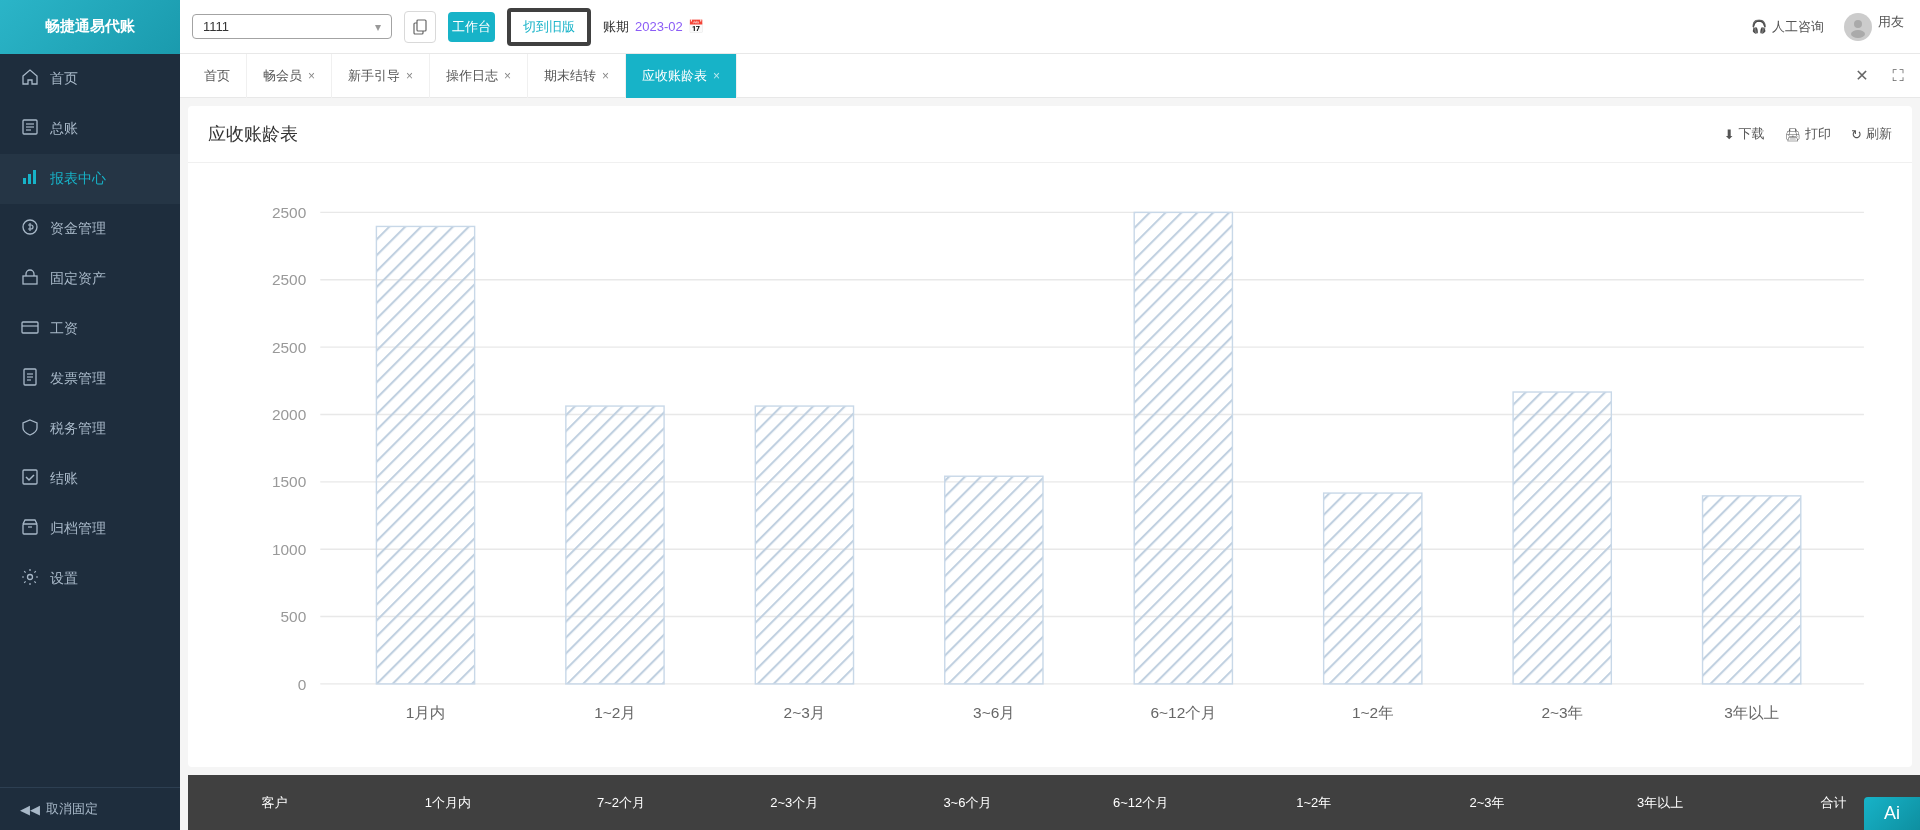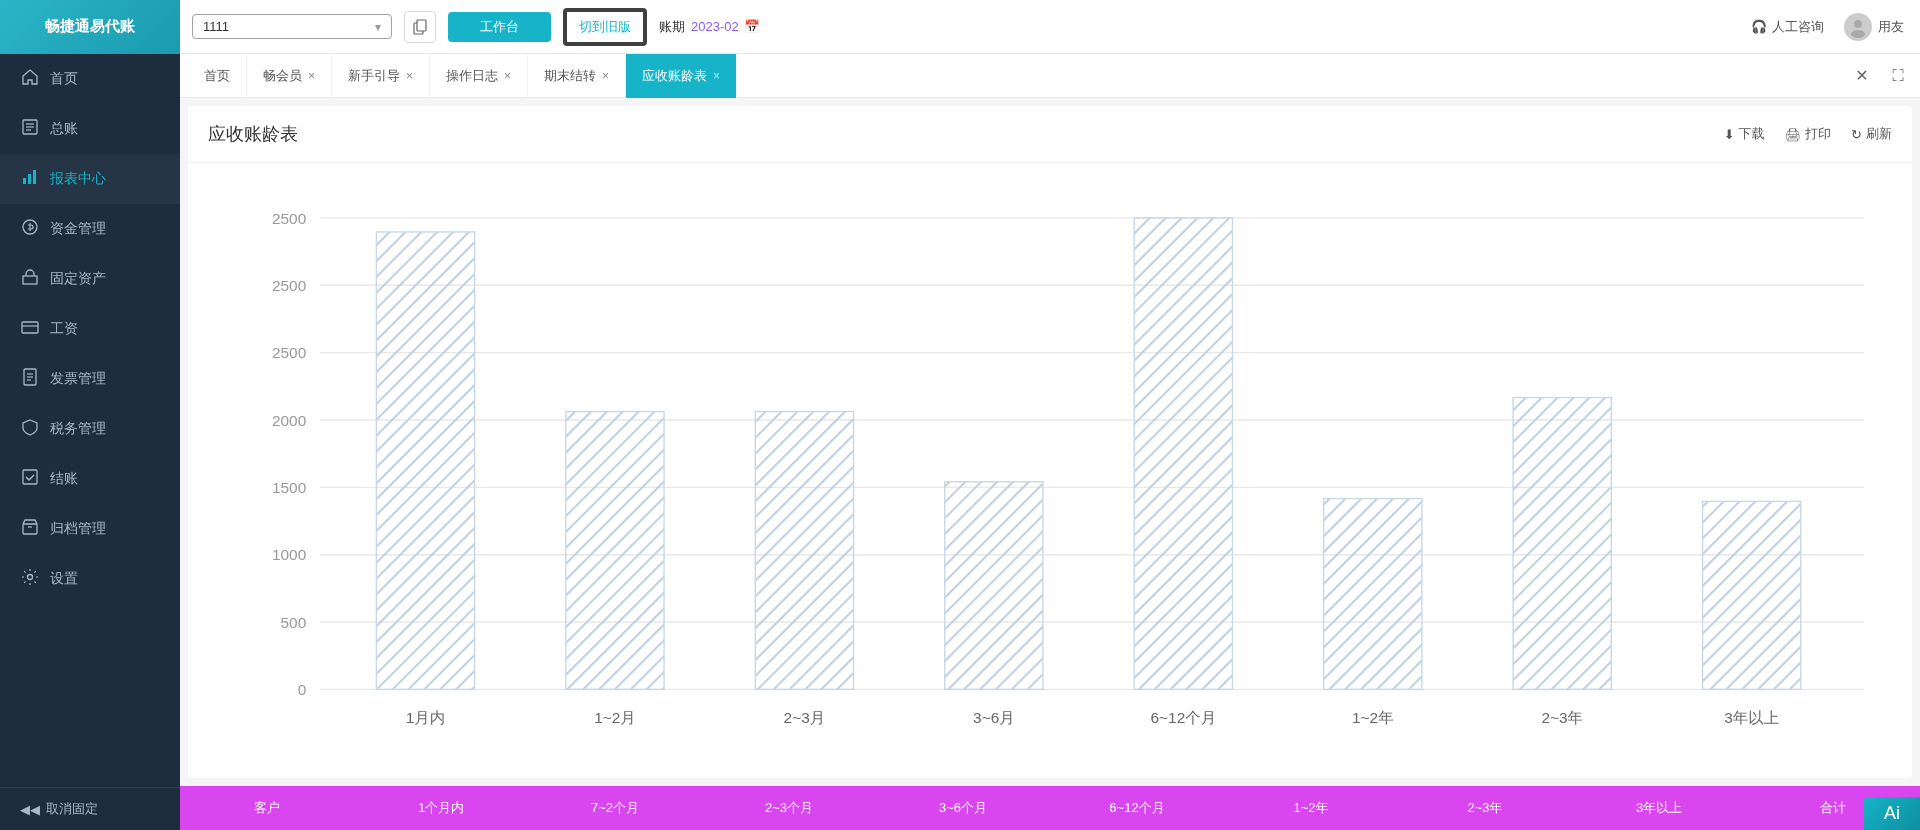--- a/index.html
+++ b/index.html
@@ -52,21 +52,21 @@
       background: #fff;
       display: flex; align-items: center; justify-content: center;
       cursor: pointer;
       color: #666;
     }
     .btn-workbench {
       background: #17b3c8;
       color: #fff;
       border: none;
       border-radius: 4px;
-      padding: 6px 32px;
+      padding: 6px 4px;
       cursor: pointer;
       font-size: 13px;
     }
     .btn-switch {
       border: 4px solid #404040;
       color: #17b3c8;
       background: #fff;
       border-radius: 4px;
       padding: 6px 12px;
       cursor: pointer;
@@ -80,21 +80,21 @@
       color: #333;
     }
     .header-right {
       margin-left: auto;
       display: flex;
       align-items: center;
       gap: 20px;
       color: #555;
     }
     .support-link { display: flex; align-items: center; gap: 4px; cursor: pointer; color: #555; }
-    .user-area { display: flex; align-items: center; gap: 6px; cursor: pointer; }
+    .user-area { display: flex; gap: 6px; cursor: pointer; }
     .avatar { width: 28px; height: 28px; border-radius: 50%; background: #ccc; display: flex; align-items: center; justify-content: center; color: #fff; font-size: 12px; }
 
     
     .main-layout {
       display: flex;
       flex: 1;
       overflow: hidden;
     }
 
     
@@ -227,25 +227,26 @@
     
     .chart-area {
       flex: 1;
       padding: 20px;
       overflow: hidden;
       position: relative;
     }
 
     
     .table-header {
-      height: 44px;
-      background: #d946ef;
+      height: 55px;
+      background: #404040;
       display: flex;
       align-items: center;
       flex-shrink: 0;
+      margin-left: 8px;
     }
     .table-header-cell {
       flex: 1;
       text-align: center;
       color: #fff;
       font-size: 13px;
       padding: 0 8px;
     }
 
     

